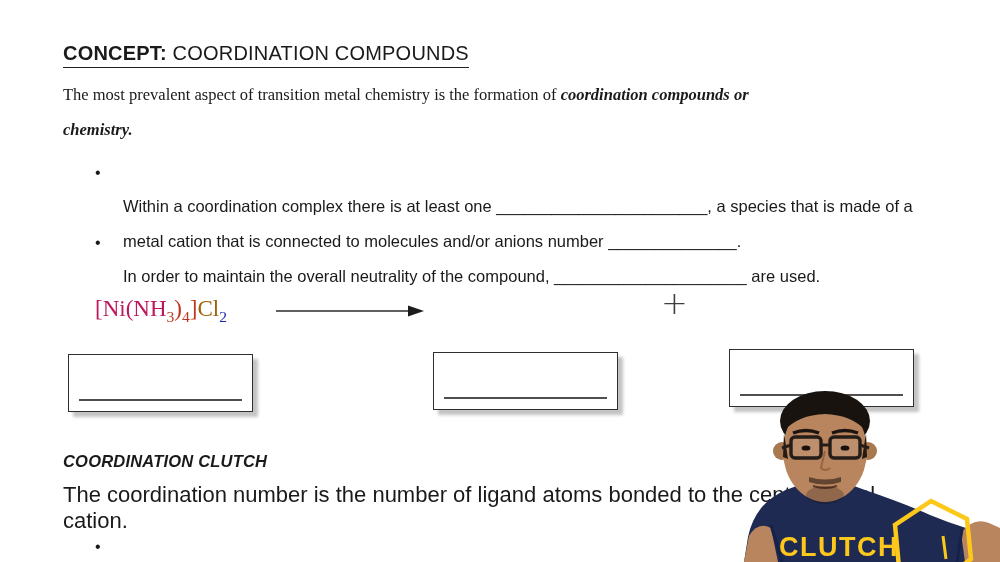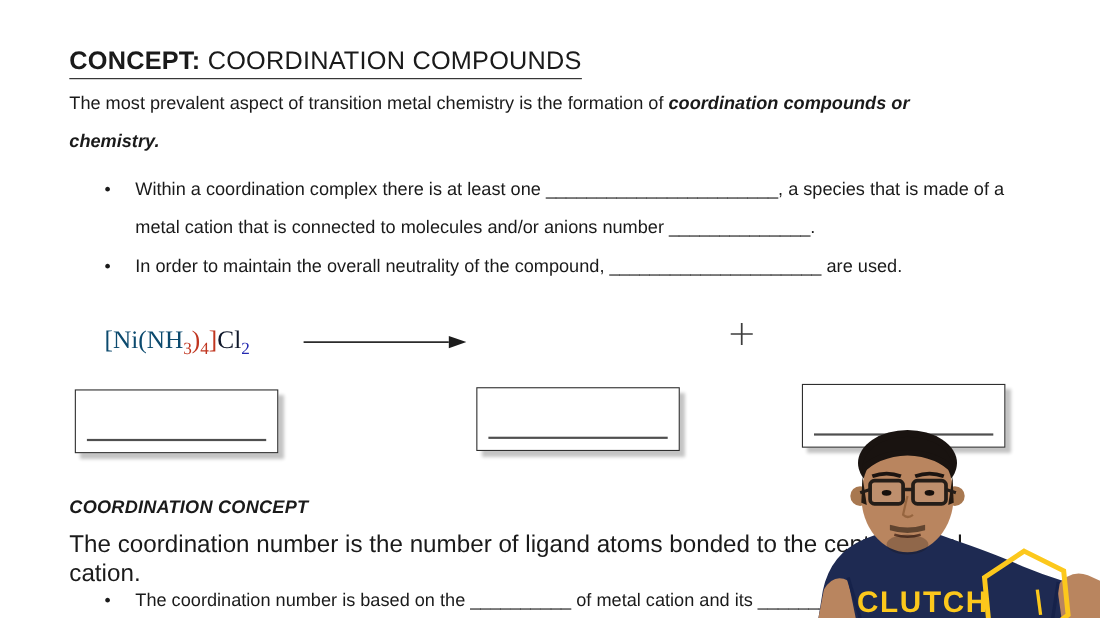--- a/index.html
+++ b/index.html
@@ -9,42 +9,42 @@
     background:#ffffff;
     font-family:"Liberation Sans","DejaVu Sans",sans-serif;
     color:#1a1a1a;
     overflow:hidden;
   }
   .abs { position:absolute; }
 
   
   .title {
     left:63px; top:42px;
-    font-size:23px;
+    font-size:20px;
     border-bottom:1.5px solid #222;
     padding-bottom:2px;
     letter-spacing:0.2px;
     white-space:nowrap;
   }
   .title .lbl { font-weight:bold; }
 
   
   .intro {
     left:63px; top:77px; width:880px;
-    font-size:16.5px; line-height:35px;
+    font-size:16.5px; line-height:35px;font-family:Liberation Serif, serif;
   }
   .bi { font-weight:bold; font-style:italic; }
 
   
   .bullet-row { display:flex; }
   .bullet-mark {
     width:28px; flex:0 0 28px;
     font-size:16px; line-height:35px;
   }
-  .bullet-text { font-size:16.5px; line-height:35px; }
+  .bullet-text { font-size:16.5px; line-height:35px;margin-top:34px; }
   .b1 { left:95px; top:155px; width:860px; }
   .b2 { left:95px; top:225px; width:860px; }
   .b3 { left:95px; top:529px; width:860px; }
 
   
   .formula {
     left:95px; top:296px;
     font-family:"Liberation Serif","DejaVu Serif",serif;
     font-size:23px;
     white-space:nowrap;
@@ -105,40 +105,40 @@
     <div>Within a coordination complex there is at least one _______________________, a species that is made of a</div>
     <div>metal cation that is connected to molecules and/or anions number ______________.</div>
   </div>
 </div>
 
 <div class="abs b2 bullet-row">
   <div class="bullet-mark">•</div>
   <div class="bullet-text">In order to maintain the overall neutrality of the compound, _____________________ are used.</div>
 </div>
 
-<div class="abs formula"><span style="color: #0c4a6e;">[Ni(NH</span><sub style="color: rgb(192, 53, 31);">3</sub><span style="color: rgb(192, 53, 31);">)</span><sub style="color: rgb(192, 53, 31);">4</sub><span style="color: rgb(192, 53, 31);">]</span><span style="color: #0f172a;">Cl</span><sub style="color: rgb(35, 40, 176);">2</sub></div>
+<div class="abs formula"><span style="color: #be185d;">[Ni(NH</span><sub style="color: rgb(192, 53, 31);">3</sub><span style="color: rgb(192, 53, 31);">)</span><sub style="color: rgb(192, 53, 31);">4</sub><span style="color: rgb(192, 53, 31);">]</span><span style="color: #a16207;">Cl</span><sub style="color: rgb(35, 40, 176);">2</sub></div>
 
 <svg class="abs arrow-svg" width="150" height="18" viewBox="0 0 150 18">
   <line x1="2" y1="9" x2="134" y2="9" stroke="#2b2b2b" stroke-width="1.6"></line>
   <polygon points="134,3.5 150,9 134,14.5" fill="#1c1c1c"></polygon>
 </svg>
 
 <div class="abs plus">+</div>
 
 <div class="abs answer-box box1">
     <div class="blank-line"></div>
   </div>
 <div class="abs answer-box box2">
     <div class="blank-line"></div>
   </div>
 <div class="abs answer-box box3">
     <div class="blank-line"></div>
   </div>
 
-<div class="abs section-heading">COORDINATION CONCEPT</div>
+<div class="abs section-heading">COORDINATION CLUTCH</div>
 <div class="abs section-body">The coordination number is the number of ligand atoms bonded to the central metal cation.</div>
 
 <div class="abs b3 bullet-row">
   <div class="bullet-mark">•</div>
   <div class="bullet-text">The coordination number is based on the __________ of metal cation and its _________</div>
 </div>
 
 <svg class="abs instructor" width="262" height="175" viewBox="0 0 262 175">
 
   <rect x="68" y="84" width="38" height="40" fill="#a87850"></rect>

